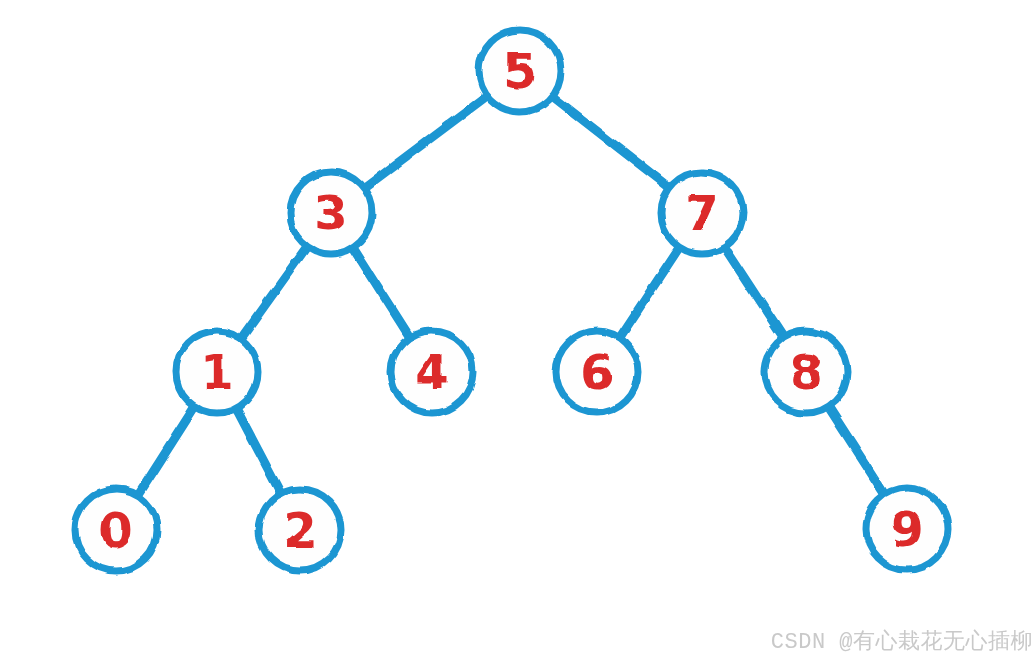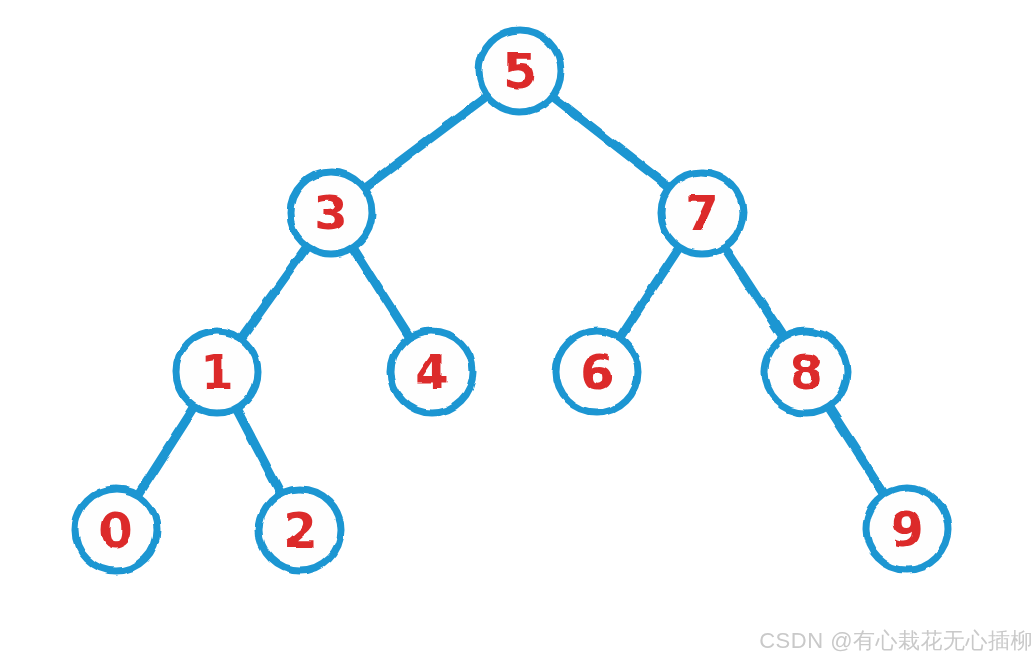--- a/index.html
+++ b/index.html
@@ -27,21 +27,21 @@
     font-weight: bold;
     text-anchor: middle;
   }
   .watermark {
     position: absolute;
     right: 3px;
     bottom: 4px;
     font-size: 22px;
     letter-spacing: 0.5px;
     color: #c9c9c9;
-    font-family: Liberation Sans, sans-serif;
+    font-family: Liberation Mono, monospace;
     user-select: none;
     white-space: nowrap;
   }
 </style>
 </head>
 <body>
 
 <div class="canvas">
   <svg class="tree" id="tree-svg" width="1036" height="660" viewBox="0 0 1036 660">
     <defs>

